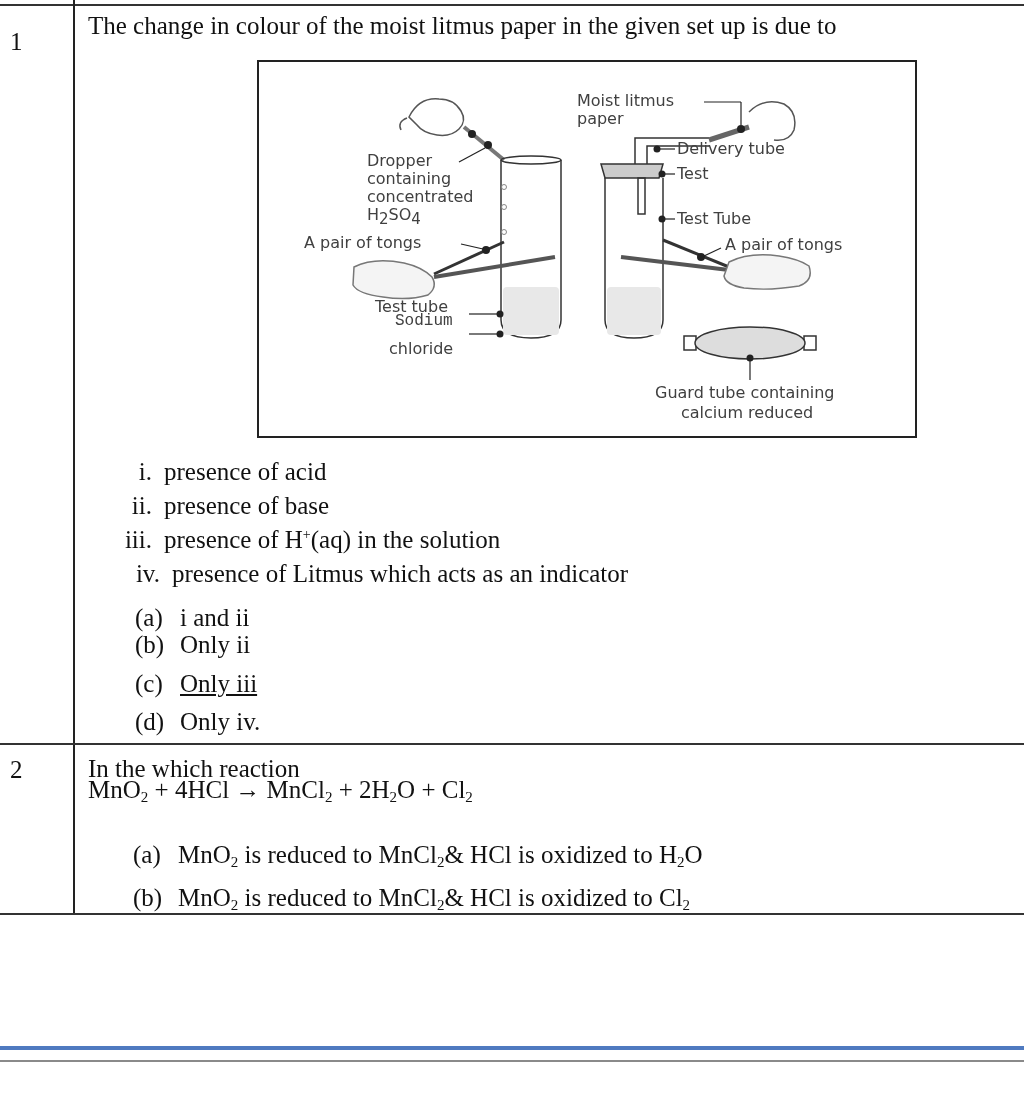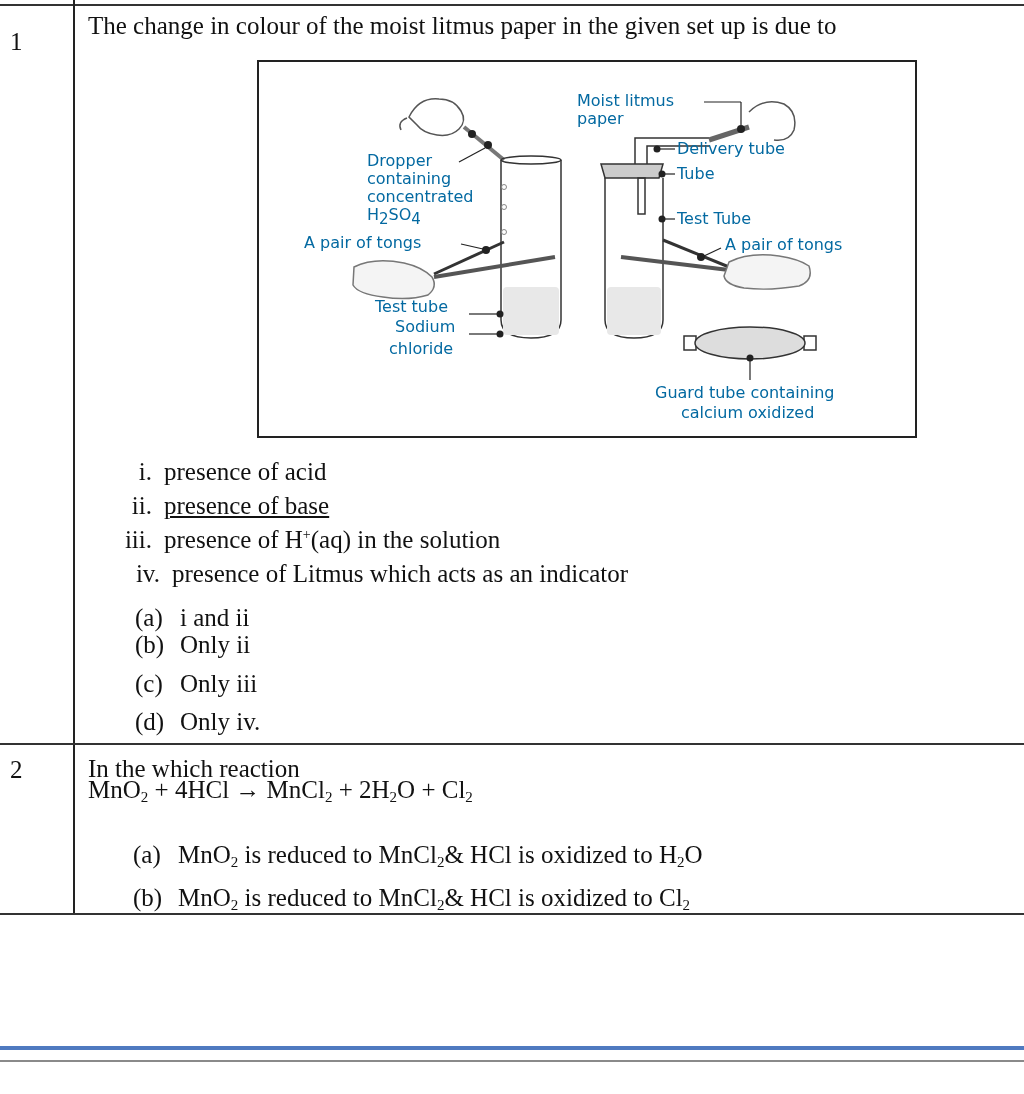--- a/index.html
+++ b/index.html
@@ -6,21 +6,21 @@
   body { width: 1024px; height: 1094px; position: relative; overflow: hidden;
          font-family: "Liberation Serif", "DejaVu Serif", serif; color: #111; }
   .q-table { position: absolute; left: 0; top: 0; width: 1024px; }
   .hline { position: absolute; left: 0; width: 1024px; height: 2px; background: #333; }
   .vline { position: absolute; left: 73px; width: 1.5px; background: #222; }
   .qnum { position: absolute; left: 10px; font-size: 25px; }
   .qtext { position: absolute; left: 88px; font-size: 25px; white-space: nowrap; }
   .figure-box { position: absolute; left: 257px; top: 60px; width: 660px; height: 378px;
                 border: 2px solid #222; background: #fff; box-sizing: border-box; }
   .fig-label { position: absolute; font-family: "DejaVu Sans", sans-serif; font-size: 16px;
-               color: #0369a1; white-space: nowrap; line-height: 18px; }
+               color: #404040; white-space: nowrap; line-height: 18px; }
   .stmt { position: absolute; font-size: 25px; white-space: nowrap; }
   .stmt .num { display: inline-block; width: 52px; text-align: right; padding-right: 12px; }
   .opt { position: absolute; font-size: 25px; white-space: nowrap; }
   .opt .lbl { display: inline-block; width: 45px; }
   sub { font-size: 15px; vertical-align: -4px; line-height: 0; }
   sup { font-size: 14px; vertical-align: 9px; line-height: 0; }
   .footer-blue { position: absolute; left: 0; top: 1046px; width: 1024px; height: 4px; background: #4f7ac0; }
   .footer-gray { position: absolute; left: 0; top: 1060px; width: 1024px; height: 1.5px; background: #8a8a8a; }
 </style>
 </head>
@@ -98,53 +98,53 @@
     </svg>
 
     <div class="fig-label" style="left:108px; top:90px;">
       <div>Dropper</div>
       <div>containing</div>
       <div>concentrated</div>
       <div><span>H</span><sub>2</sub><span>SO</span><sub>4</sub></div>
     </div>
     <div class="fig-label" style="left:45px; top:172px;">A pair of tongs</div>
     <div class="fig-label" style="left:116px; top:236px;">Test tube</div>
-    <div class="fig-label" style="left:136px; top:256px;">Sodium</div>
+    <div class="fig-label" style="left:136px; top:250px;font-family:Liberation Mono, monospace;">Sodium</div>
     <div class="fig-label" style="left:130px; top:278px;">chloride</div>
 
     <div class="fig-label" style="left:318px; top:30px;">Moist litmus</div>
     <div class="fig-label" style="left:318px; top:48px;">paper</div>
     <div class="fig-label" style="left:418px; top:78px;">Delivery tube</div>
-    <div class="fig-label" style="left:418px; top:103px;">Tube</div>
+    <div class="fig-label" style="left:418px; top:103px;">Test</div>
     <div class="fig-label" style="left:418px; top:148px;">Test Tube</div>
     <div class="fig-label" style="left:466px; top:174px;">A pair of tongs</div>
     <div class="fig-label" style="left:396px; top:322px;">Guard tube containing</div>
-    <div class="fig-label" style="left:422px; top:342px;">calcium oxidized</div>
+    <div class="fig-label" style="left:422px; top:342px;">calcium reduced</div>
   </div>
 
   <div class="stmt" style="left:100px; top:458px;">
     <span class="num">i.</span><span>presence of acid</span>
   </div>
-  <div class="stmt" style="left:100px; top:492px;text-decoration:underline;">
+  <div class="stmt" style="left:100px; top:492px;">
     <span class="num">ii.</span><span>presence of base</span>
   </div>
   <div class="stmt" style="left:100px; top:526px;">
     <span class="num">iii.</span><span>presence of H</span><sup>+</sup><span>(aq) in the  solution</span>
   </div>
   <div class="stmt" style="left:108px; top:560px;">
     <span class="num">iv.</span><span>presence of Litmus which acts as an indicator</span>
   </div>
 
   <div class="opt" style="left:135px; top:592px;margin-top:12px;">
     <span class="lbl">(a)</span><span>i and ii</span>
   </div>
   <div class="opt" style="left:135px; top:631px;">
     <span class="lbl">(b)</span><span>Only ii</span>
   </div>
-  <div class="opt" style="left:135px; top:670px;">
+  <div class="opt" style="left:135px; top:670px;text-decoration:underline;">
     <span class="lbl">(c)</span><span>Only iii</span>
   </div>
   <div class="opt" style="left:135px; top:708px;">
     <span class="lbl">(d)</span><span>Only iv.</span>
   </div>
 
   <div class="qnum" style="top:756px;">2</div>
   <div class="qtext" style="top:755px;">In the which reaction</div>
   <div class="qtext" style="top:776px;">
     <span>MnO</span><sub>2</sub><span> + 4HCl → MnCl</span><sub>2</sub><span> + 2H</span><sub>2</sub><span>O + Cl</span><sub>2</sub>

